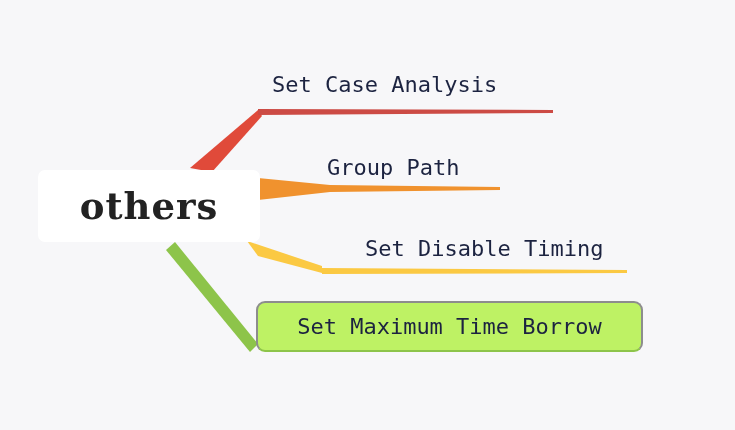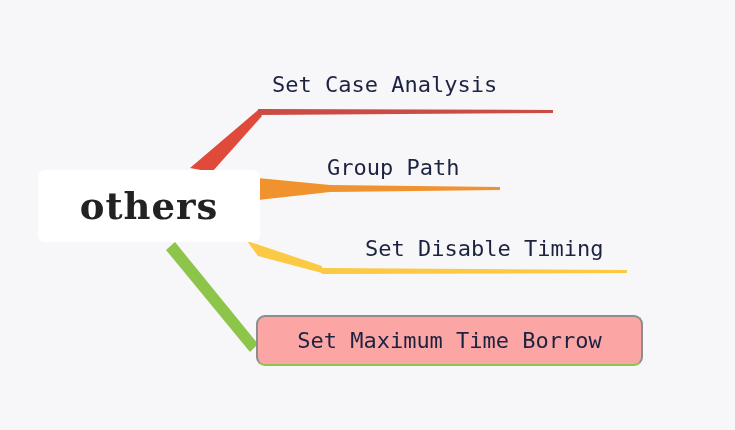--- a/index.html
+++ b/index.html
@@ -72,27 +72,26 @@
     top: 236px;
     font-size: 22px;
     margin-left: 48px;
   }
   #boxed-node {
     position: absolute;
     left: 256px;
     top: 301px;
     width: 387px;
     height: 51px;
-    background: #fca5a5;
+    background: #bef264;
     border: 2px solid #8d8d8d;
     border-bottom-color: #8dc44a;
     border-radius: 9px;
     box-sizing: border-box;
     z-index: 6;
-    margin-top: 14px;
   }
   #boxed-node-label {
     position: absolute;
     left: 0;
     top: 0;
     width: 383px;
     height: 47px;
     display: flex;
     align-items: center;
     justify-content: center;

